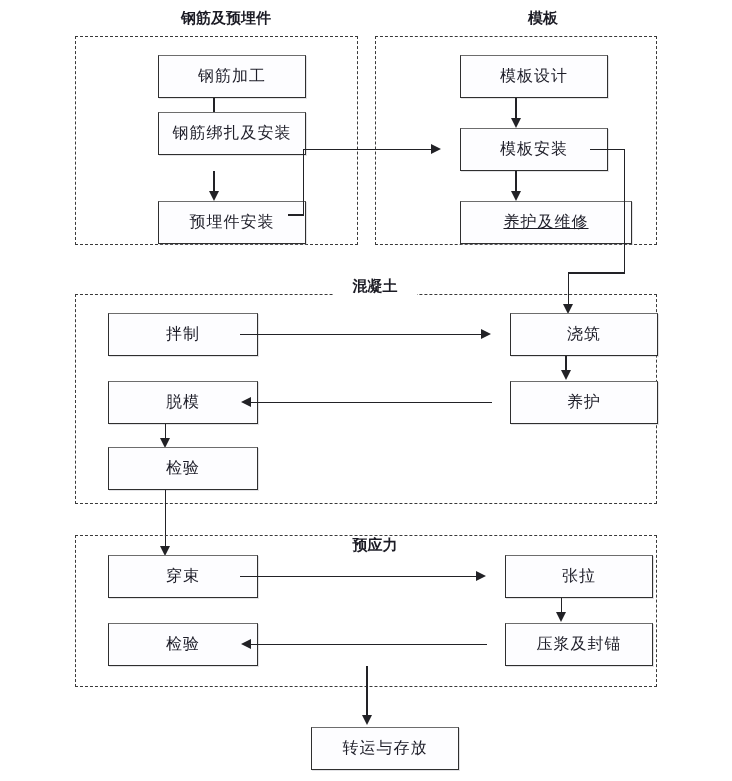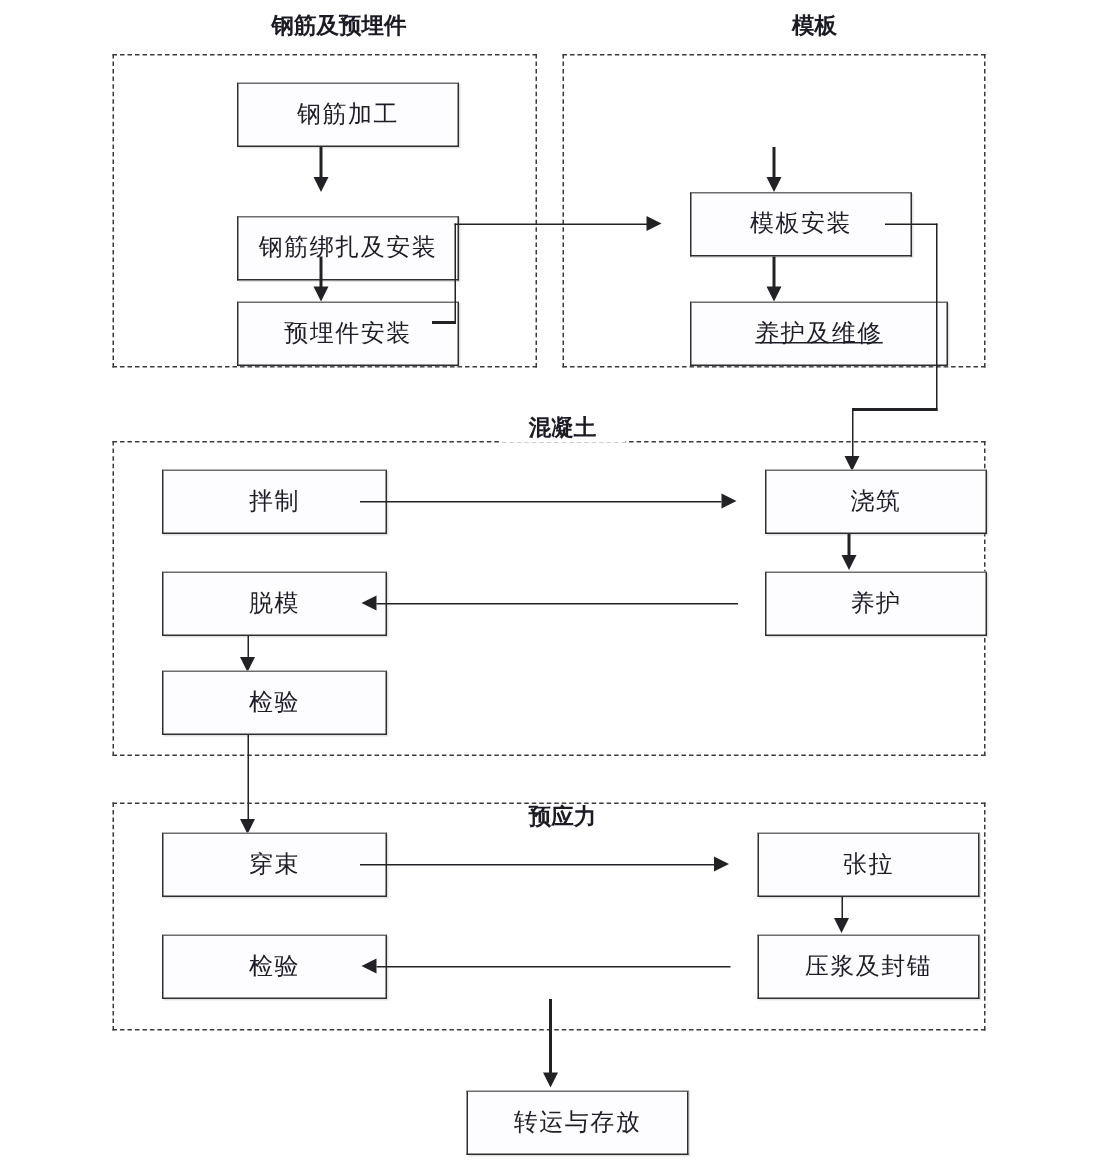--- a/index.html
+++ b/index.html
@@ -89,35 +89,36 @@
 <div id="canvas">
 
   <div class="group" style="left:75px; top:36px; width:283px; height:209px;"></div>
   <div class="group-label" style="left:150px; top:9px; width:134px;">钢筋及预埋件</div>
 
   <div class="node" style="left:140px; top:55px; width:148px; height:43px;">钢筋加工</div>
 
   <div class="conn v" style="left:213px; top:98px; height:22px;"></div>
   <div class="arrow down" style="left:208.5px; top:118px;"></div>
 
-  <div class="node" style="left:140px; top:144px; width:148px; height:43px;">钢筋绑扎及安装</div>
+  <div class="node" style="left:140px; top:112px; width:148px; height:43px;">钢筋绑扎及安装</div>
 
   <div class="conn v" style="left:213px; top:171px; height:22px;"></div>
   <div class="arrow down" style="left:208.5px; top:191px;"></div>
 
   <div class="node" style="left:140px; top:201px; width:148px; height:43px;">预埋件安装</div>
 
   <div class="conn h" style="left:288px; top:214px; width:16px;"></div>
   <div class="conn v" style="left:302.5px; top:149px; height:66px;"></div>
   <div class="conn h" style="left:302.5px; top:148.5px; width:129px;"></div>
   <div class="arrow right" style="left:431px; top:144px;"></div>
 
   <div class="group" style="left:375px; top:36px; width:282px; height:209px;"></div>
   <div class="group-label" style="left:483px; top:9px; width:66px;text-align:right;">模板</div>
 
+  <div class="node" style="left:442px; top:55px; width:148px; height:43px;">模板设计</div>
   <div class="conn v" style="left:515px; top:98px; height:22px;"></div>
   <div class="arrow down" style="left:510.5px; top:118px;"></div>
 
   <div class="node" style="left:442px; top:128px; width:148px; height:43px;">模板安装</div>
   <div class="conn v" style="left:515px; top:171px; height:22px;"></div>
   <div class="arrow down" style="left:510.5px; top:191px;"></div>
 
   <div class="node" style="left:442px; top:201px; width:172px; height:43px;text-decoration:underline;">养护及维修</div>
 
   <div class="conn h" style="left:590px; top:148.5px; width:35px;"></div>

